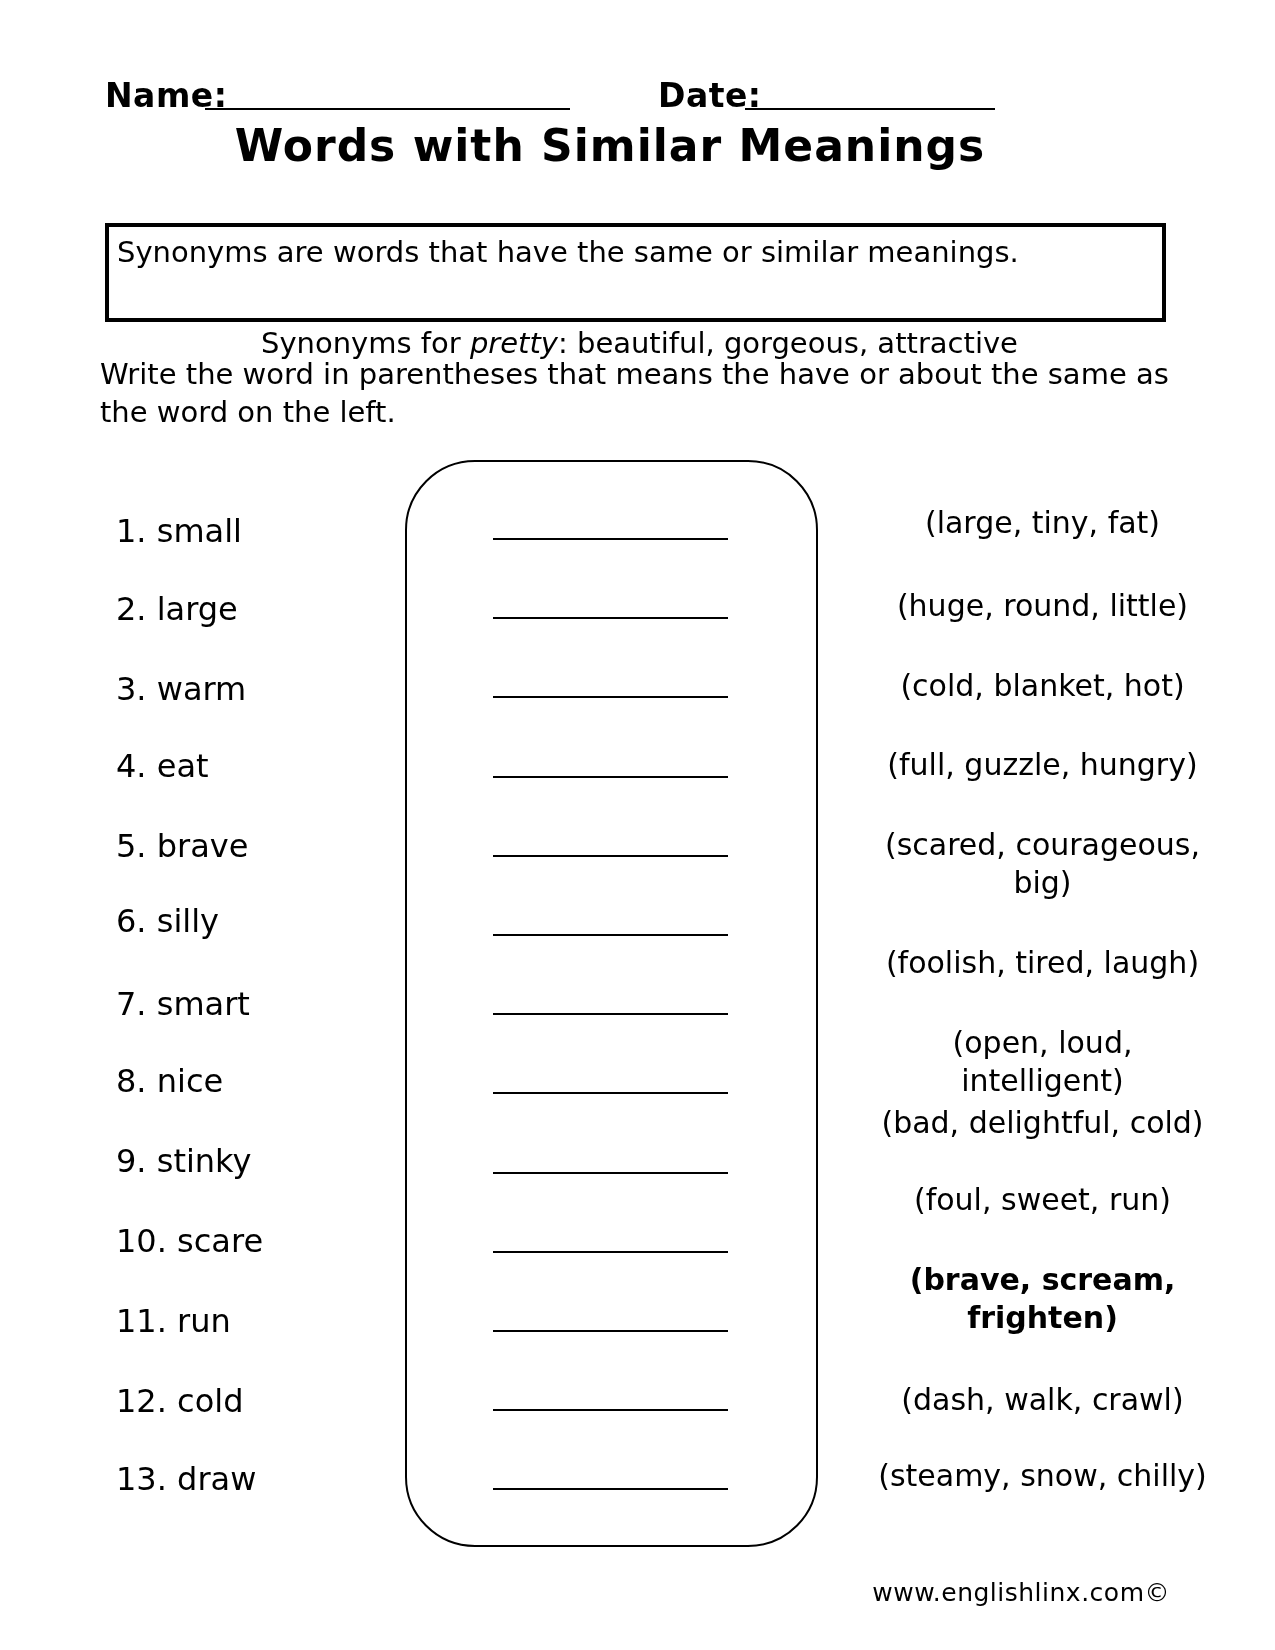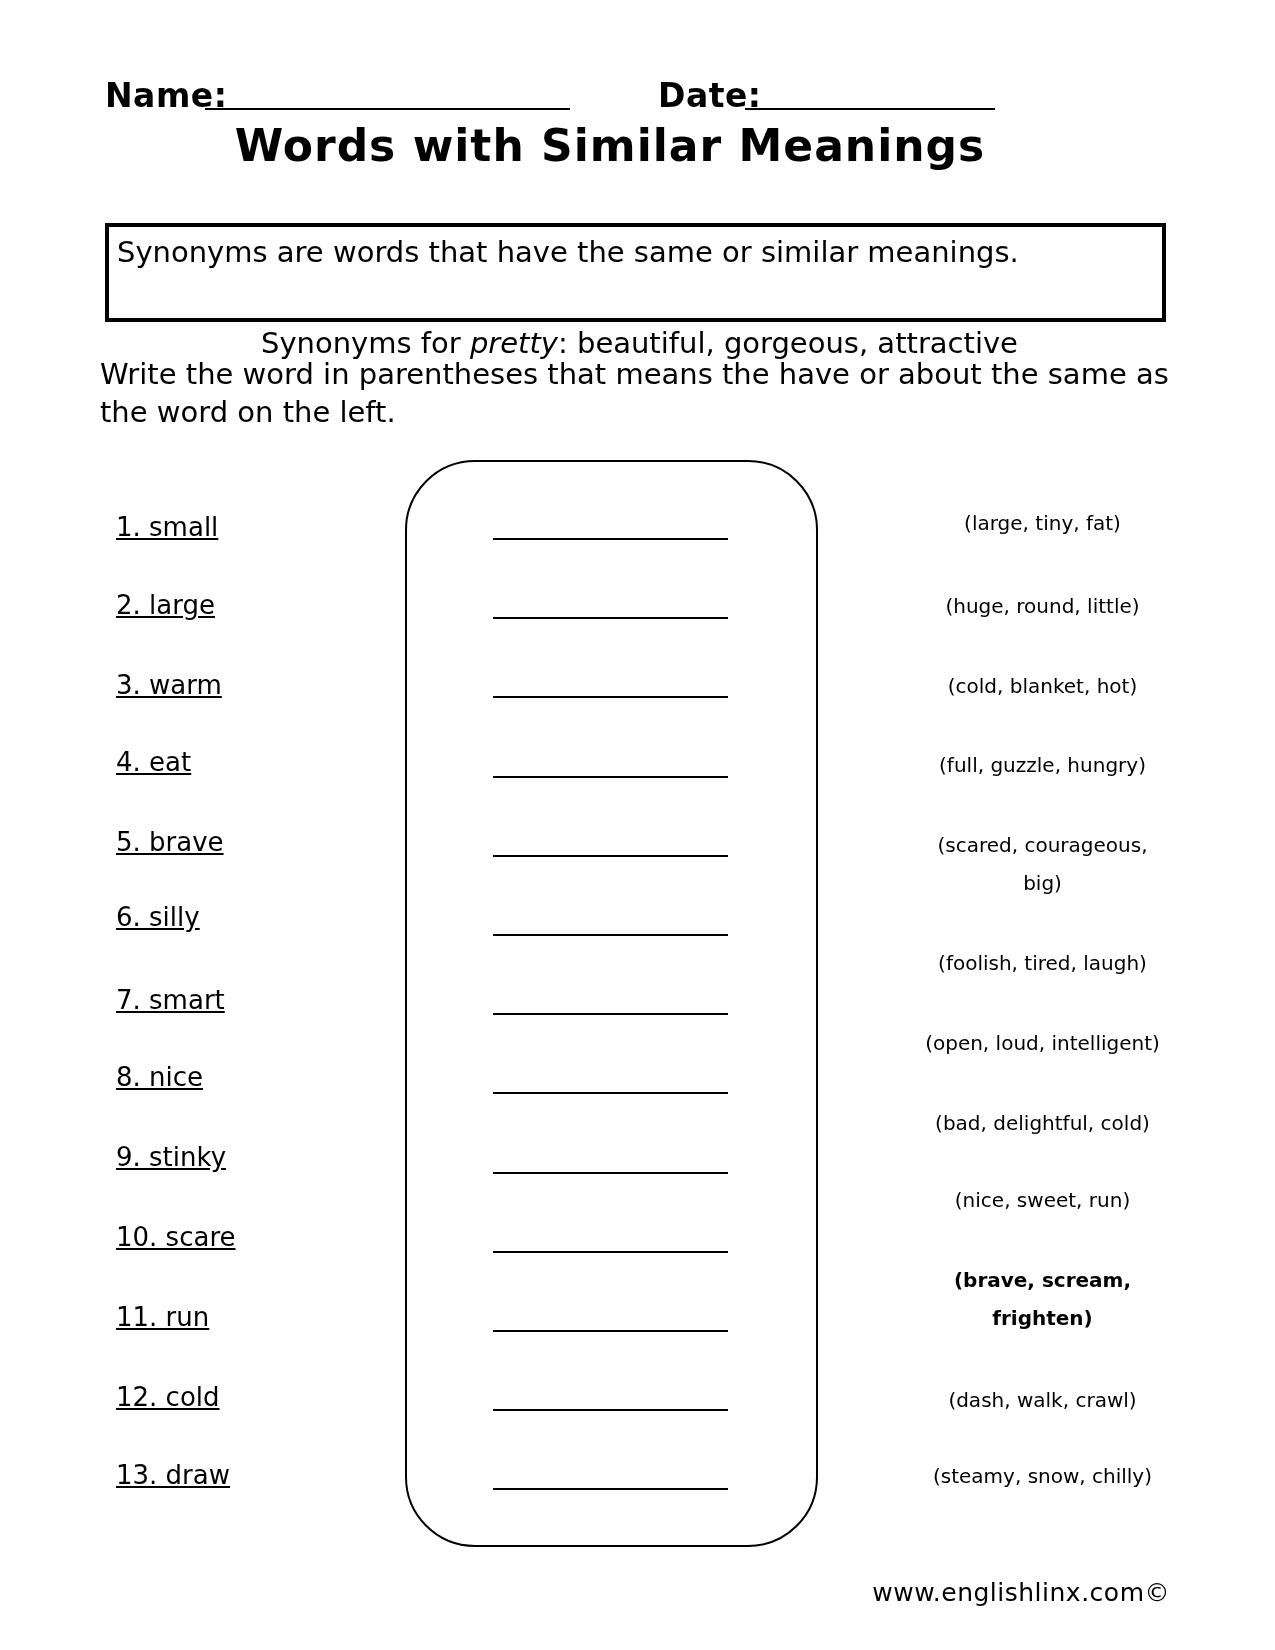--- a/index.html
+++ b/index.html
@@ -29,26 +29,26 @@
   .italic{font-style:italic;}
   .instructions{
     left:100px;top:355px;width:1110px;
     font-size:29px;line-height:38px;
     white-space:pre-line;
   }
   .answer-box{
     left:405px;top:460px;width:409px;height:1083px;
     border:2px solid #000;border-radius:70px;
   }
-  .word-item{left:116px;font-size:26px;white-space:nowrap;text-decoration:underline;}
+  .word-item{left:116px;font-size:32px;white-space:nowrap;}
   .answer-blank{left:493px;width:235px;height:0;border-bottom:2px solid #000;}
   .option-item{
     left:870px;width:345px;
     text-align:center;
-    font-size:20px;line-height:38px;
+    font-size:30px;line-height:38px;
     white-space:pre-line;
   }
   .footer{
     left:870px;top:1578px;width:300px;
     text-align:right;
     font-size:25px;letter-spacing:0.5px;
     white-space:nowrap;
   }
 </style>
 </head>
@@ -104,21 +104,21 @@
 
   <div class="abs option-item" style="top:504px;">(large, tiny, fat)</div>
   <div class="abs option-item" style="top:587px;">(huge, round, little)</div>
   <div class="abs option-item" style="top:667px;">(cold, blanket, hot)</div>
   <div class="abs option-item" style="top:826px;">(scared, courageous,
 big)</div>
   <div class="abs option-item" style="top:746px;">(full, guzzle, hungry)</div>
   <div class="abs option-item" style="top:944px;">(foolish, tired, laugh)</div>
   <div class="abs option-item" style="top:1024px;">(open, loud, intelligent)</div>
   <div class="abs option-item" style="top:1104px;">(bad, delightful, cold)</div>
-  <div class="abs option-item" style="top:1181px;">(nice, sweet, run)</div>
+  <div class="abs option-item" style="top:1181px;">(foul, sweet, run)</div>
   <div class="abs option-item" style="top:1261px;font-weight:bold;">(brave, scream,
 frighten)</div>
   <div class="abs option-item" style="top:1381px;">(dash, walk, crawl)</div>
   <div class="abs option-item" style="top:1457px;">(steamy, snow, chilly)</div>
 
   <div class="abs footer">www.englishlinx.com©</div>
 
 </div>
 
 </body></html>

